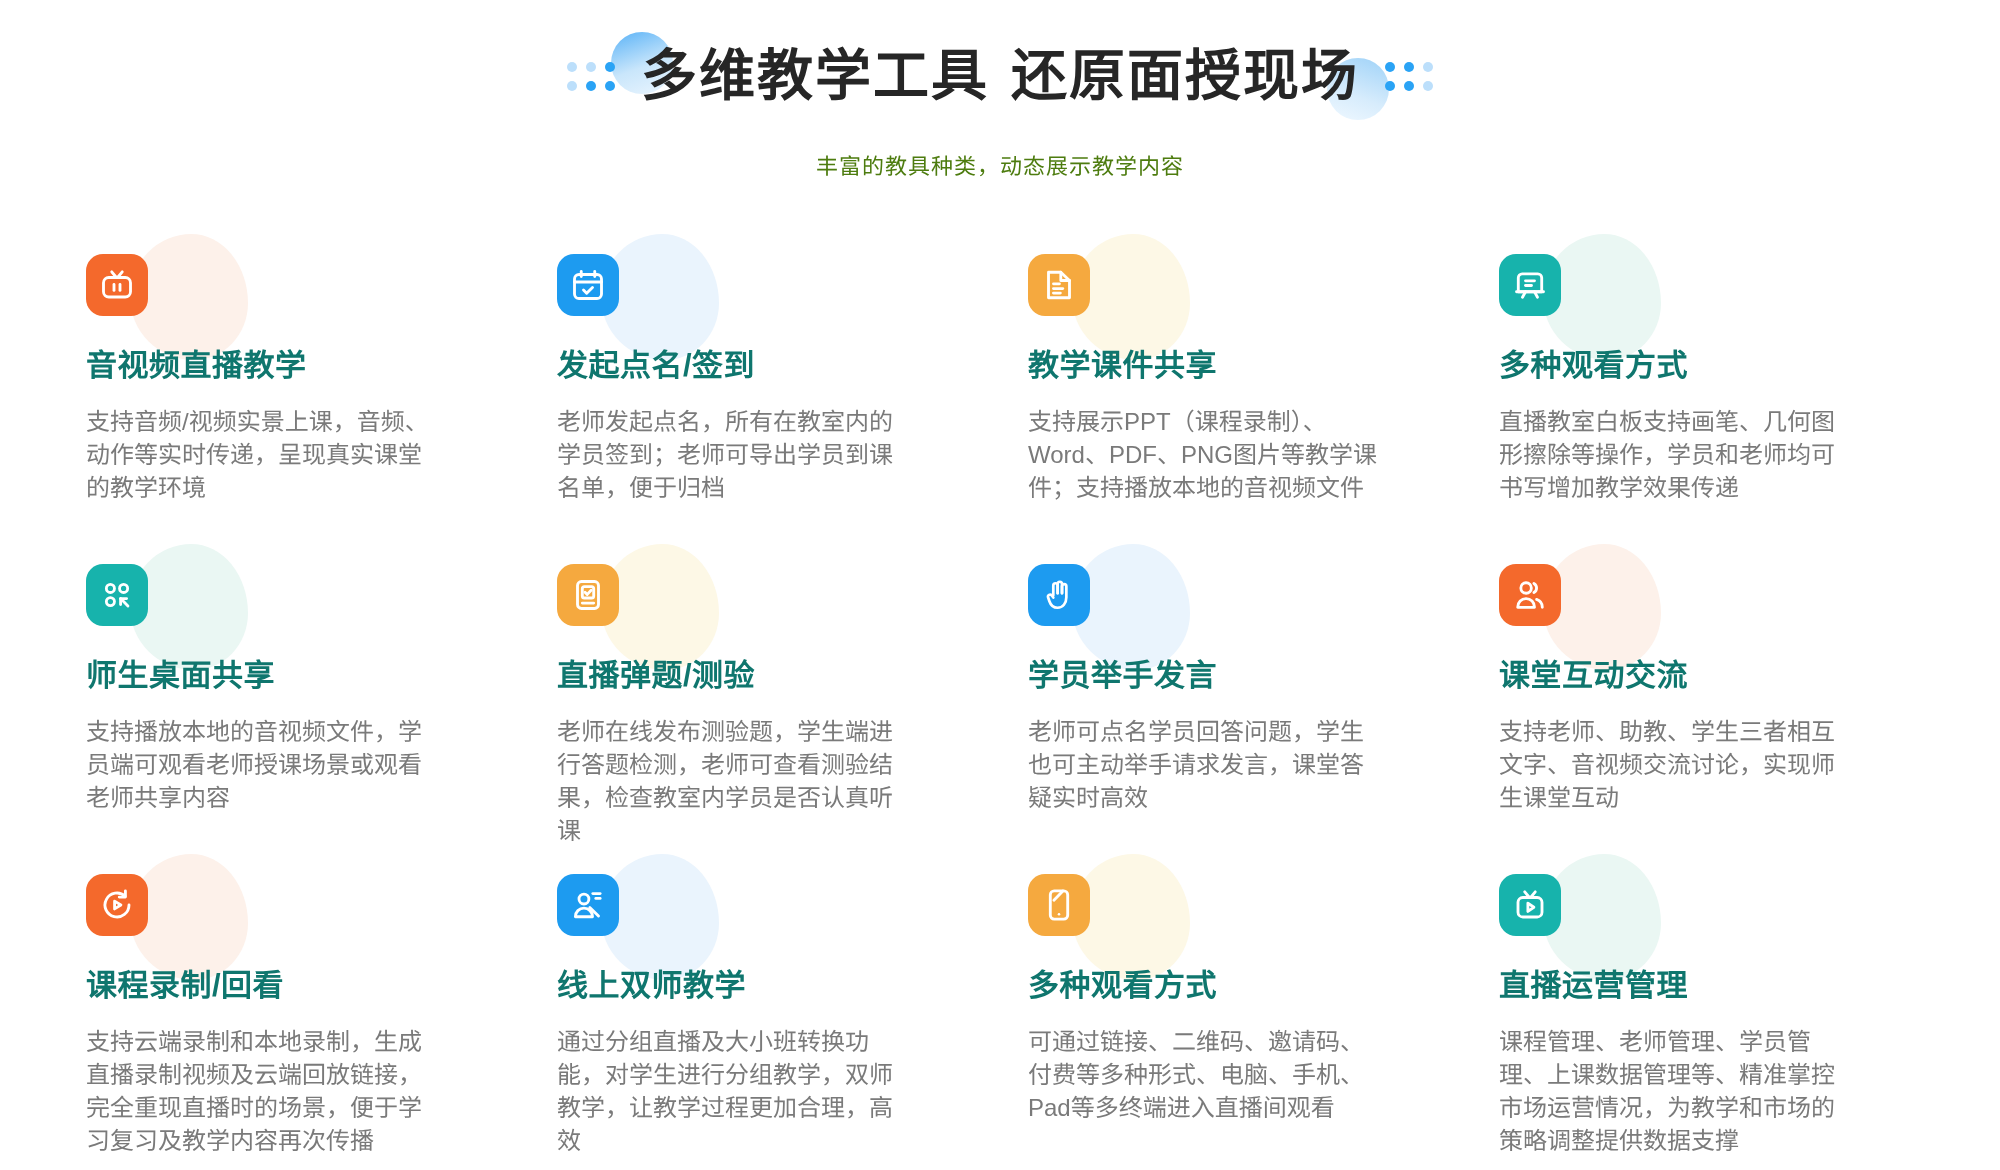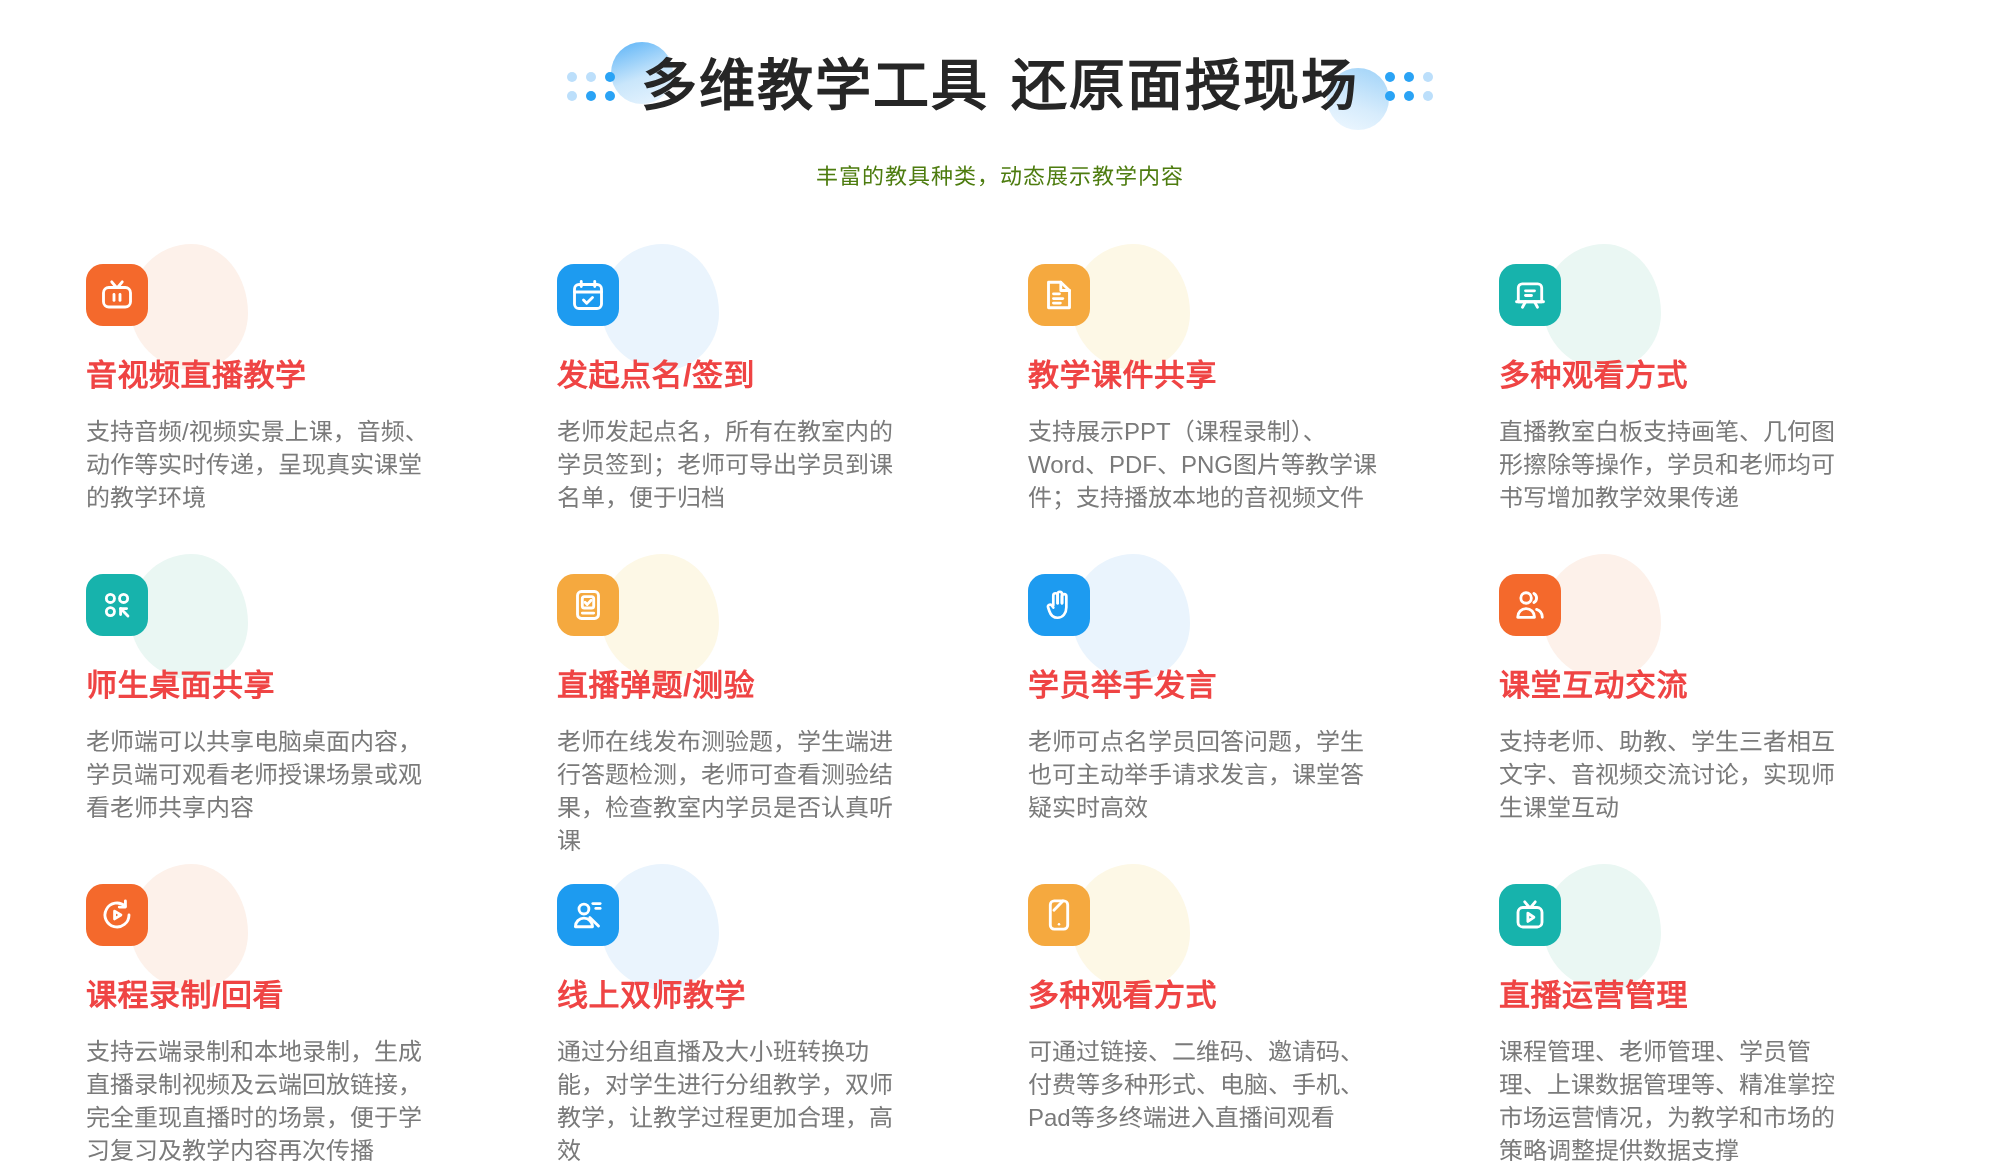--- a/index.html
+++ b/index.html
@@ -11,21 +11,21 @@
     width: 2000px;
     height: 1170px;
     font-family: "Liberation Sans", "DejaVu Sans", sans-serif;
     color: #2b2b2b;
     overflow: hidden;
     position: relative;
   }
 
   
   .header {
-    padding-top: 40px;
+    padding-top: 30px;
     text-align: center;
   }
   .title-row {
     position: relative;
     display: inline-flex;
     align-items: center;
     justify-content: center;
     height: 92px;
   }
   .title-text {
@@ -113,21 +113,21 @@
     justify-content: center;
   }
   .icon-box svg { display: block; }
 
   .card-title {
     position: relative;
     z-index: 2;
     margin-top: 24px;
     font-size: 31px;
     font-weight: 700;
-    color: #ef4444;
+    color: #0f766e;
     letter-spacing: 0.5px;
     white-space: nowrap;
   }
   .card-desc {
     position: relative;
     z-index: 2;
     margin-top: 20px;
     font-size: 24px;
     line-height: 33px;
     color: #7a7a7a;
@@ -236,21 +236,21 @@
     <div class="icon-box" style="background:#17b3ac">
       <svg width="36" height="36" viewBox="0 0 24 24" fill="none" stroke="#fff" stroke-width="1.9" stroke-linecap="round" stroke-linejoin="round">
         <circle cx="7.6" cy="7.6" r="2.7"></circle>
           <circle cx="16.4" cy="7.6" r="2.7"></circle>
         <circle cx="7.6" cy="16.4" r="2.7"></circle>
         <path d="M19.3 19.3 14.4 14.4"></path>
           <path d="M14.4 18.4v-4h4"></path>
       </svg>
     </div>
     <div class="card-title">师生桌面共享</div>
-    <div class="card-desc">老师端可以共享电脑桌面内容，学员端可观看老师授课场景或观看老师共享内容</div>
+    <div class="card-desc">支持播放本地的音视频文件，学员端可观看老师授课场景或观看老师共享内容</div>
   </div>
 
   <div class="card">
     <div class="blob" style="background:#fdf8e6"></div>
     <div class="icon-box" style="background:#f5a93f">
       <svg width="36" height="36" viewBox="0 0 24 24" fill="none" stroke="#fff" stroke-width="1.9" stroke-linecap="round" stroke-linejoin="round">
         <rect x="5" y="3" width="14" height="18" rx="2.6"></rect>
         <rect x="8.2" y="6.4" width="7.6" height="7.6" rx="1.4"></rect>
         <path d="M10 10.1l1.5 1.5 2.6-2.8"></path>
         <path d="M8.2 17.4h7.6"></path>

